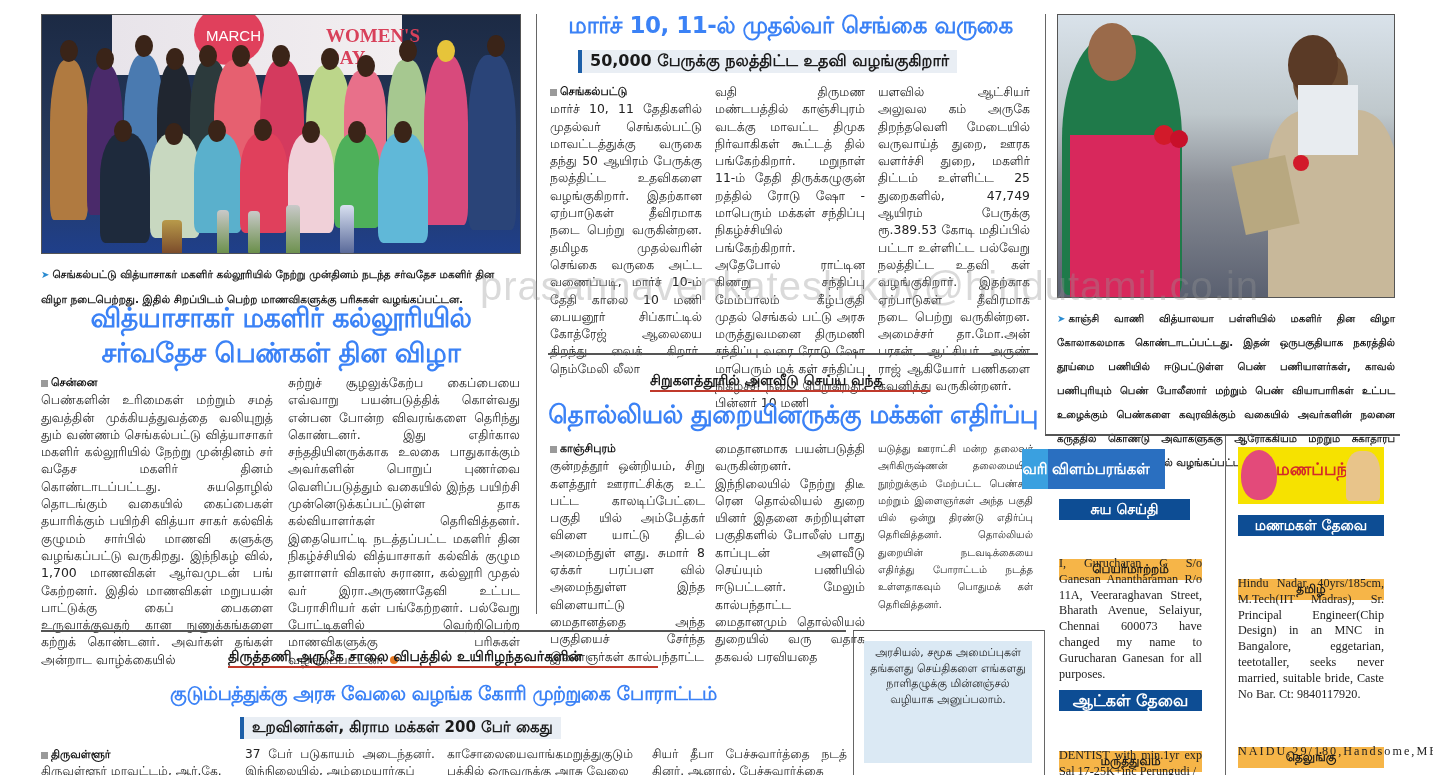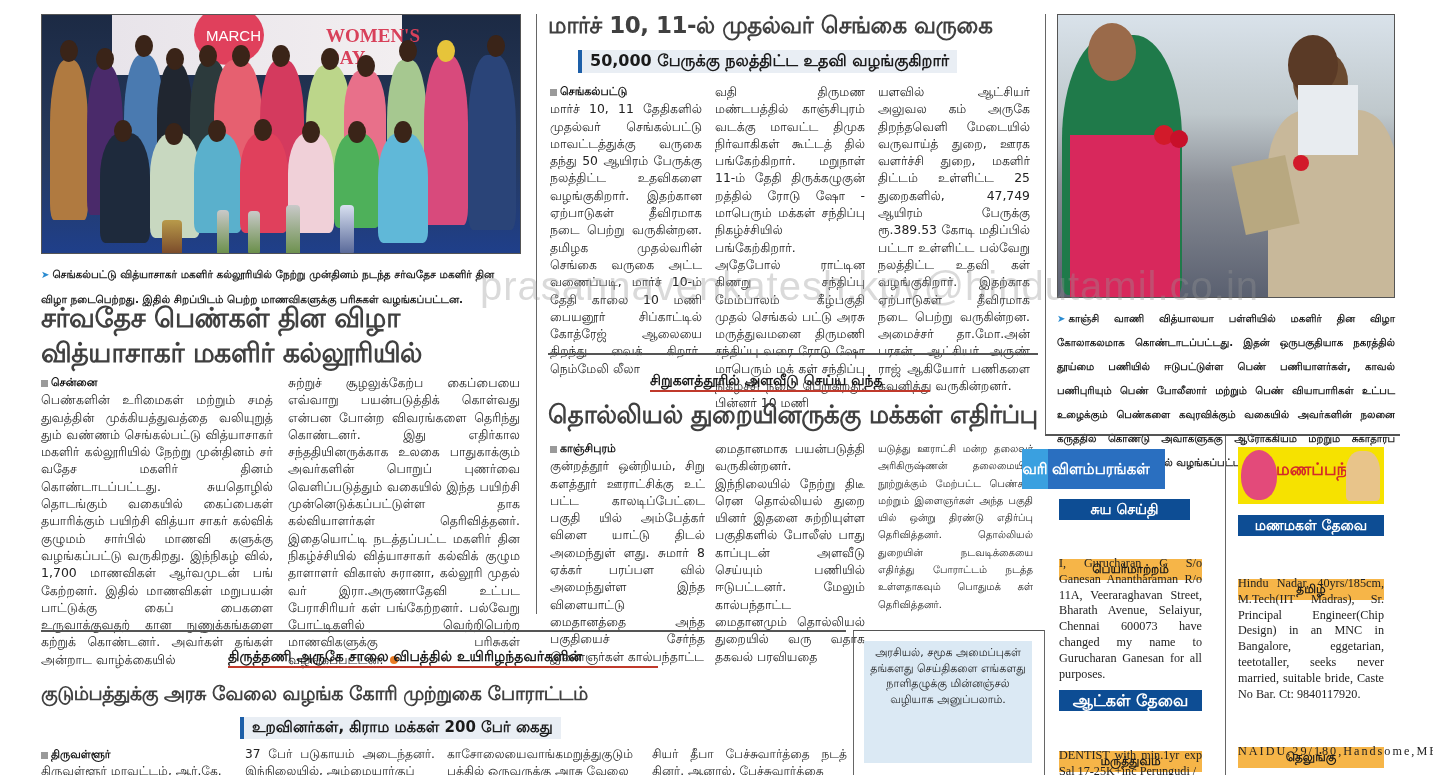--- a/index.html
+++ b/index.html
@@ -27,21 +27,21 @@
   .trophy { position: absolute; width: 12px; background: linear-gradient(180deg,#c9c9c9,#6a8f4a); border-radius: 4px 4px 1px 1px; }
 
   .photo-kanchi {
     left: 1057px; top: 14px; width: 338px; height: 284px;
     background: linear-gradient(180deg, #d9e2ea 0%, #bfc8cc 35%, #8a8e96 60%, #5a6070 100%);
   }
 
   .caption { position: absolute; font-size: 10.5px; line-height: 24px; font-weight: bold; color: #222; }
   .caption .arrow { color: #2a8bd0; font-size: 10px; margin-right: 3px; }
 
-  .headline { position: absolute; font-weight: bold; color: #404040; letter-spacing: -0.5px; }
+  .headline { position: absolute; text-align: center; font-weight: bold; color: #3b82f6; letter-spacing: -0.5px; }
 
   .subdeck {
     position: absolute; font-size: 16px; font-weight: bold; color: #1a1a1a;
     background: #e9eef4; border-left: 4px solid #1d5fa8; padding: 1px 8px 1px 8px;
   }
   .kicker { position: absolute; font-size: 14px; font-weight: bold; border-bottom: 2px solid #c0392b; }
 
   .col { position: absolute; font-size: 12.5px; line-height: 17.3px; color: #222; text-align: justify; font-family: "DejaVu Sans", sans-serif; }
   .dateline { font-size: 11px; font-weight: bold; color: #111; display: block; }
   .dateline .sq { display: inline-block; width: 7px; height: 7px; background: #9a9a9a; margin-right: 3px; vertical-align: middle; }
@@ -125,22 +125,22 @@
   <div class="trophy" style="left:206px;top:196px;height:42px;"></div>
   <div class="trophy" style="left:244px;top:190px;height:50px;width:14px;"></div>
   <div class="trophy" style="left:298px;top:190px;height:48px;width:14px;background:linear-gradient(180deg,#d8e0f0,#5a6a9a);"></div>
 </div>
 
 <div class="caption" style="left:41px;top:262px;width:480px;">
   <span class="arrow">➤</span><span>செங்கல்பட்டு வித்யாசாகர் மகளிர் கல்லூரியில் நேற்று முன்தினம் நடந்த சர்வதேச மகளிர் தின விழா நடைபெற்றது. இதில் சிறப்பிடம் பெற்ற மாணவிகளுக்கு பரிசுகள் வழங்கப்பட்டன.</span>
 </div>
 
 <div class="headline" style="left:41px;top:300px;width:480px;font-size:27px;line-height:35px;">
+  <div>வித்யாசாகர் மகளிர் கல்லூரியில்</div>
   <div>சர்வதேச பெண்கள் தின விழா</div>
-  <div>வித்யாசாகர் மகளிர் கல்லூரியில்</div>
 </div>
 
 <div class="col" style="left:41px;top:374px;width:232px;">
   <span class="dateline"><span class="sq"></span><span>சென்னை</span></span>
   <span>பெண்களின் உரிமைகள் மற்றும் சமத் துவத்தின் முக்கியத்துவத்தை வலியுறுத் தும் வண்ணம் செங்கல்பட்டு வித்யாசாகர் மகளிர் கல்லூரியில் நேற்று முன்தினம் சர் வதேச மகளிர் தினம் கொண்டாடப்பட்டது. சுயதொழில் தொடங்கும் வகையில் கைப்பைகள் தயாரிக்கும் பயிற்சி வித்யா சாகர் கல்விக் குழுமம் சார்பில் மாணவி களுக்கு வழங்கப்பட்டு வருகிறது. இந்நிகழ் வில், 1,700 மாணவிகள் ஆர்வமுடன் பங் கேற்றனர். இதில் மாணவிகள் மறுபயன் பாட்டுக்கு கைப் பைகளை உருவாக்குவதற் கான நுணுக்கங்களை கற்றுக் கொண்டனர். அவர்கள் தங்கள் அன்றாட வாழ்க்கையில்</span>
 </div>
 <div class="col" style="left:288px;top:374px;width:232px;">
   <span>சுற்றுச் சூழலுக்கேற்ப கைப்பையை எவ்வாறு பயன்படுத்திக் கொள்வது என்பன போன்ற விவரங்களை தெரிந்து கொண்டனர். இது எதிர்கால சந்ததியினருக்காக உலகை பாதுகாக்கும் அவர்களின் பொறுப் புணர்வை வெளிப்படுத்தும் வகையில் இந்த பயிற்சி முன்னெடுக்கப்பட்டுள்ள தாக கல்வியாளர்கள் தெரிவித்தனர். இதையொட்டி நடத்தப்பட்ட மகளிர் தின நிகழ்ச்சியில் வித்யாசாகர் கல்விக் குழும தாளாளர் விகாஸ் சுரானா, கல்லூரி முதல் வர் இரா.அருணாதேவி உட்பட பேராசிரியர் கள் பங்கேற்றனர். பல்வேறு போட்டிகளில் வெற்றிபெற்ற மாணவிகளுக்கு பரிசுகள் வழங்கப்பட்டன.</span><span class="bullet-dot"></span>
 </div>
 

